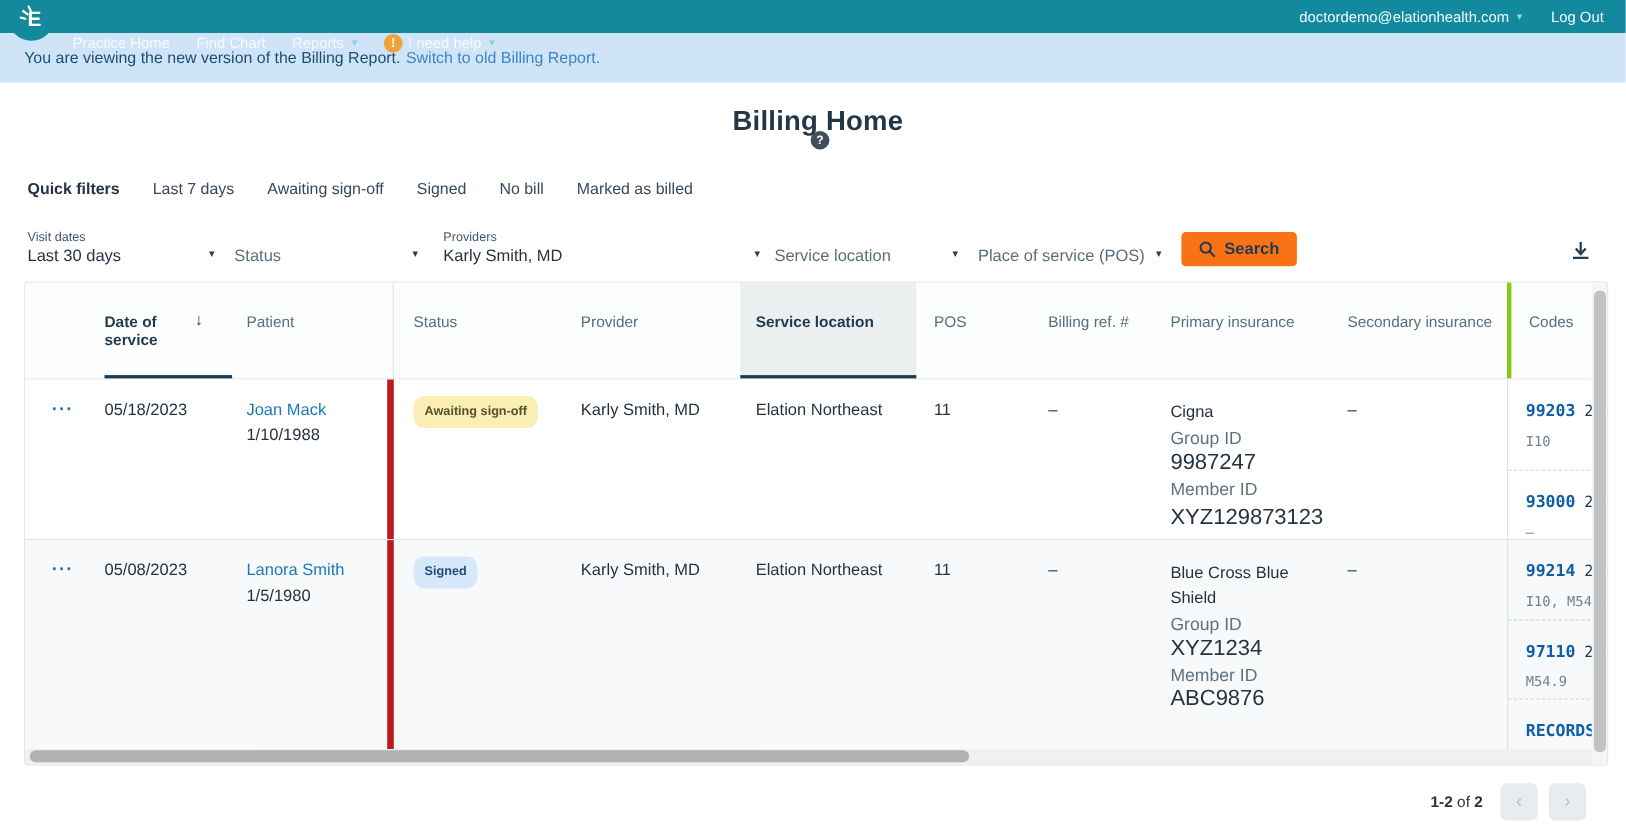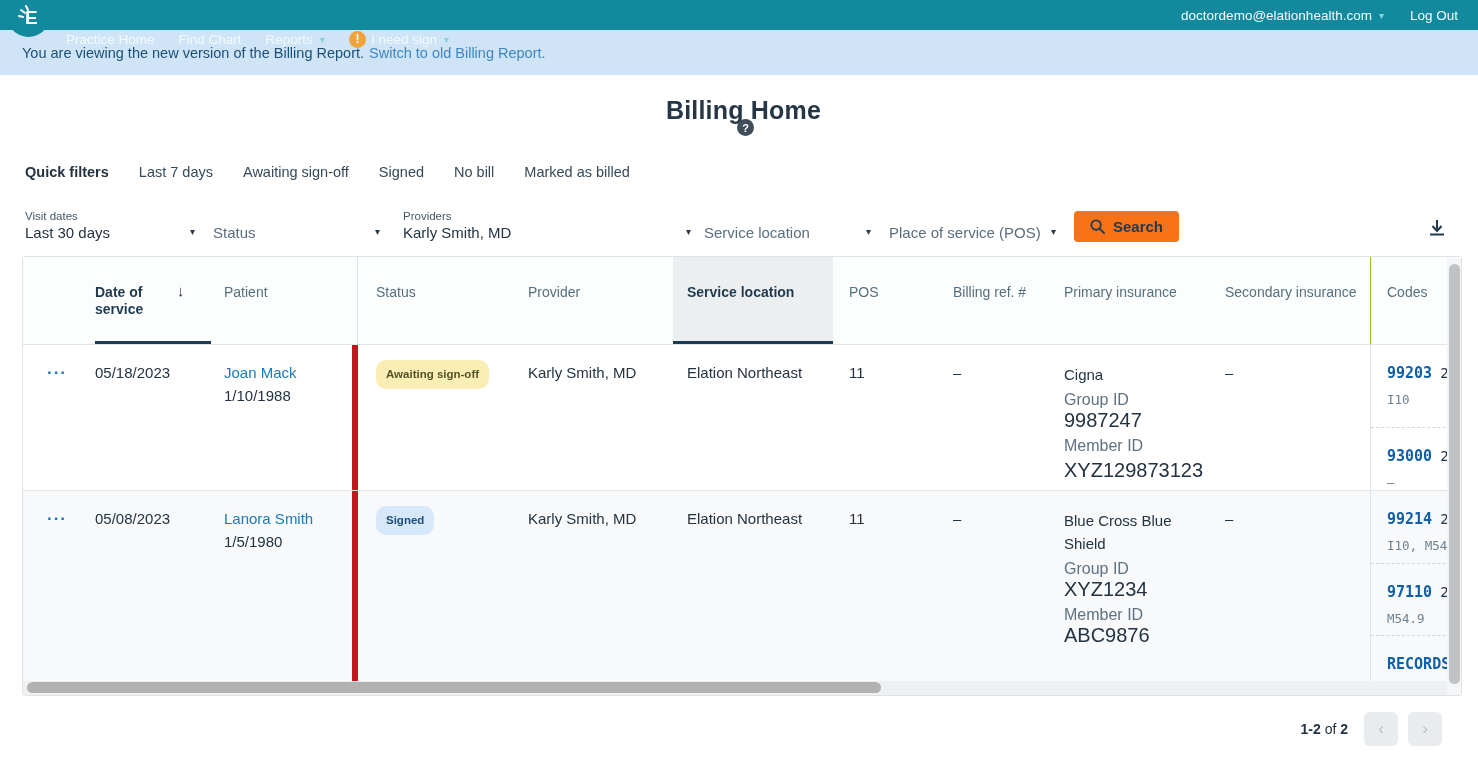--- a/index.html
+++ b/index.html
@@ -56,21 +56,21 @@
   .thead { height:88px; background:#fcfdfd; border-bottom:1px solid #e1e5e8; }
   .h { padding:27px 10px 0 16px; font-size:14px; color:#56707f; line-height:17px; }
   .h-date { color:#1f3a50; font-weight:bold; padding-left:0; display:flex; align-items:flex-start;
     border-bottom:3px solid #1c3c55; }
   .h-date .hd-text { width:66px; }
   .sort-arrow { font-size:15px; color:#1f3a50; margin:-2px 0 0 16px; }
   .h-patient { border-right:1px solid #dde3e7; padding-left:13px; }
   .h-status { padding-left:18px; }
   .h-provider { padding-left:17px; }
   .h-service { color:#1f3a50; font-weight:bold; background:#eceff0; border-bottom:3px solid #1c3c55; padding-left:14px; }
-  .h-codes { border-left:1px solid #84cc16; }
+  .h-codes { border-left:4px solid #84cc16; }
 
   .brow { border-bottom:1px solid #e1e5e8; }
   .row1 { height:146px; background:#ffffff; }
   .row2 { height:204px; background:#f7f9fa; }
   .c { padding:18px 10px 0 16px; font-size:15px; color:#243342; line-height:20px; }
   .c-actions { padding-left:24px; }
   .dots { color:#1b7ab6; font-size:17px; font-weight:bold; letter-spacing:1px; cursor:pointer; line-height:14px; }
   .c-date { padding-left:0; }
   .c-patient { padding-left:13px; border-right:6px solid #b91c1c; }
   .plink { color:#1b7ab6; text-decoration:none; cursor:pointer; }
@@ -125,21 +125,21 @@
   </div>
   <div class="nav-links">
     <a class="nav-item">Practice Home</a>
     <a class="nav-item">Find Chart</a>
     <a class="nav-item">
         <span>Reports</span>
         <span class="nav-caret">▾</span>
       </a>
     <a class="nav-item">
       <span class="warn-circle">!</span>
-      <span>I need sign</span>
+      <span>I need help</span>
       <span class="nav-caret">▾</span>
     </a>
   </div>
   <div class="nav-right">
     <a class="nav-item">
         <span>doctordemo@elationhealth.com</span>
         <span class="nav-caret">▾</span>
       </a>
     <a class="nav-item">Log Out</a>
   </div>

